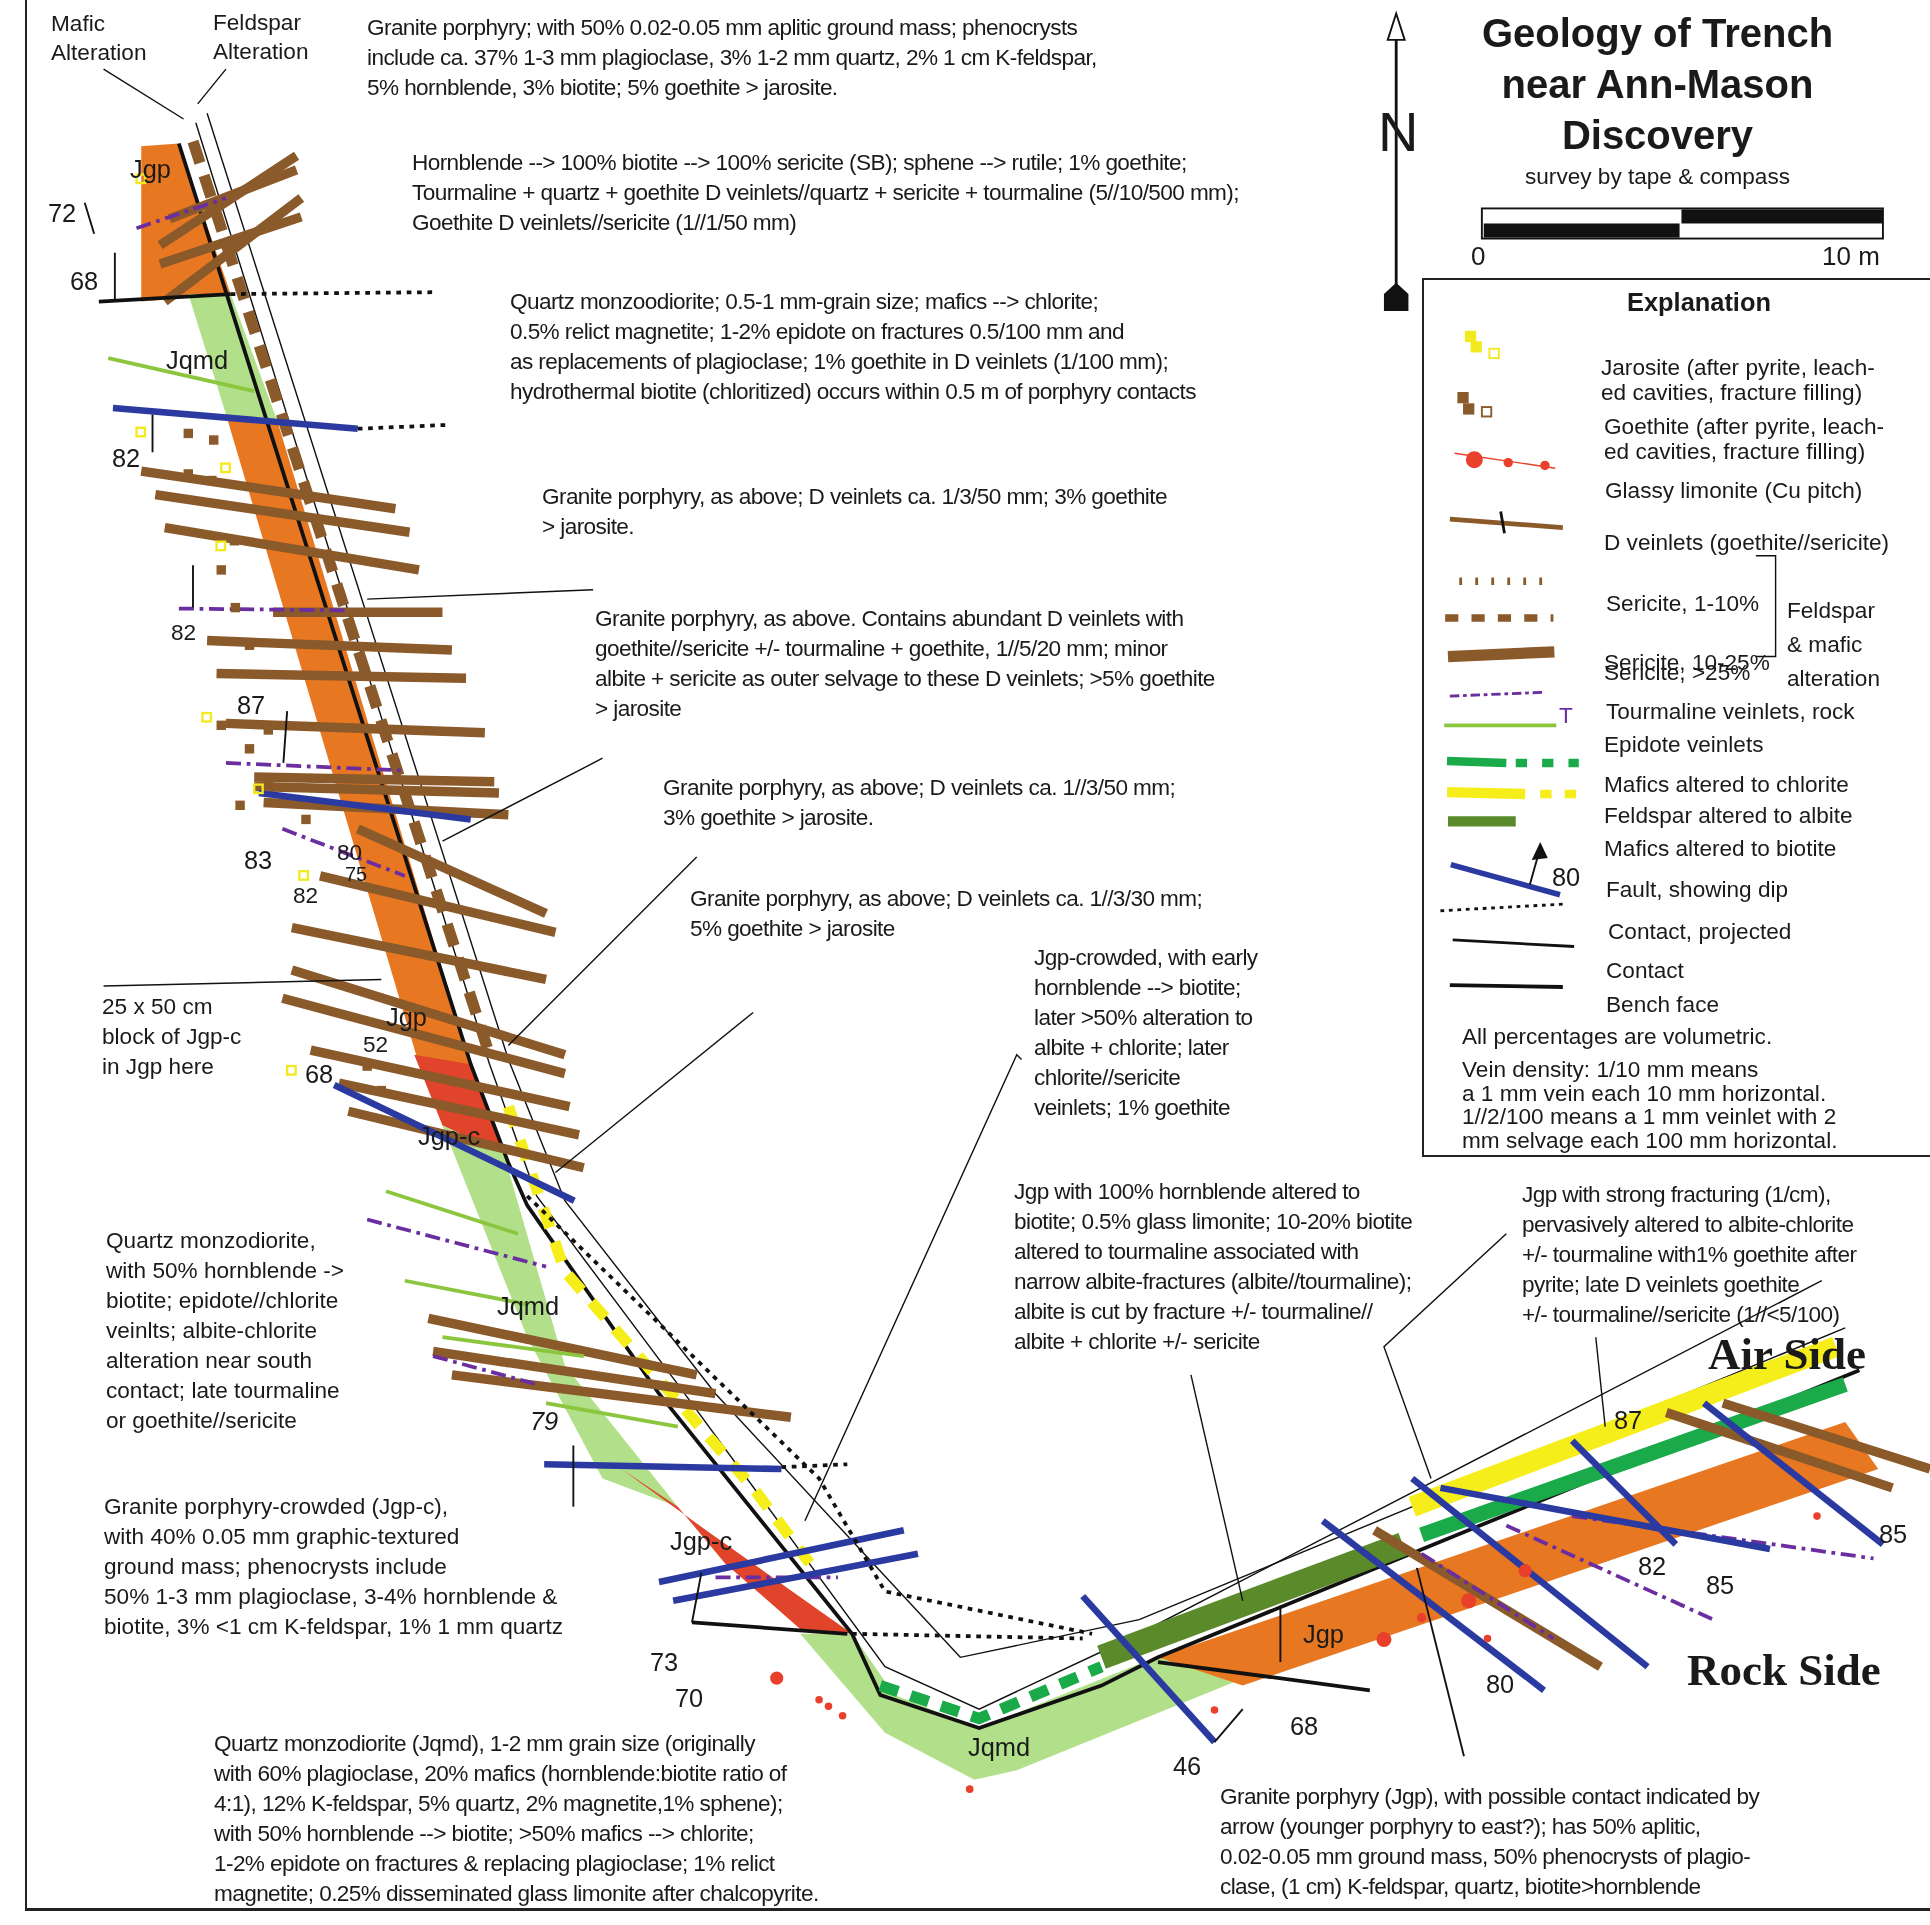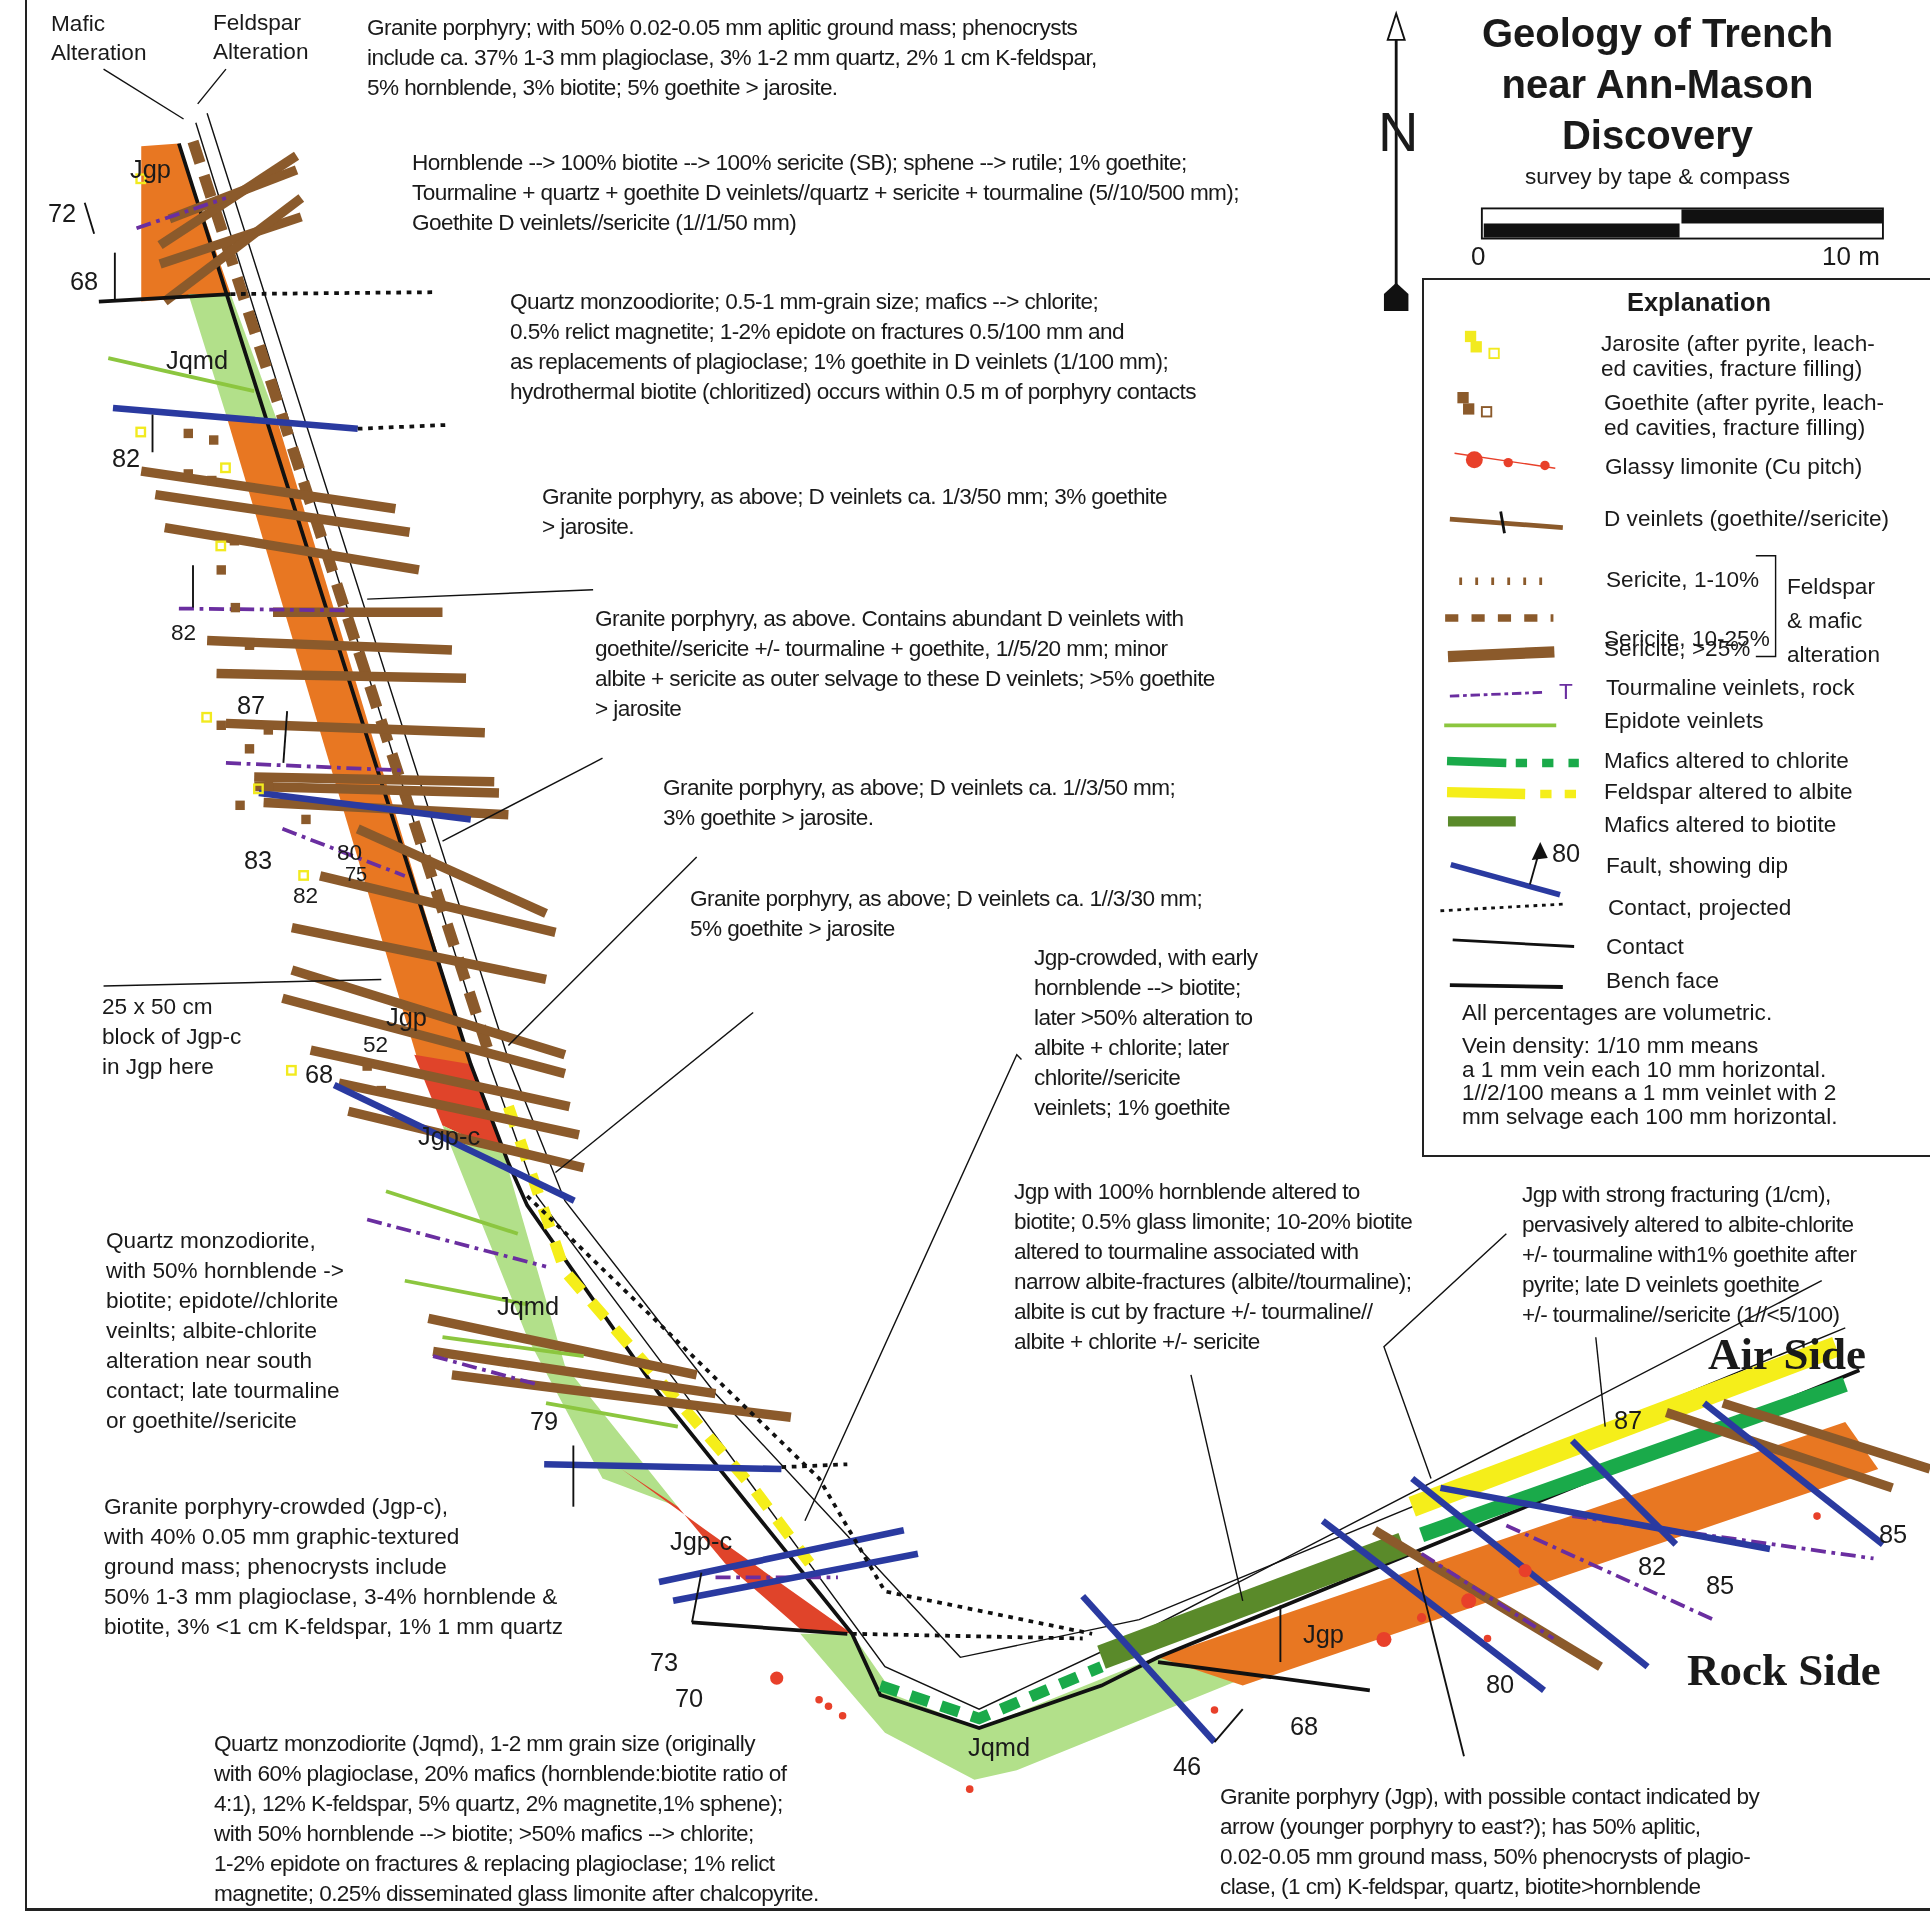--- a/index.html
+++ b/index.html
@@ -13,21 +13,21 @@
   .lbl { position: absolute; font-size: 25.4px; line-height: 28px; }
   .num { position: absolute; font-size: 25.4px; }
   .title { position: absolute; left: 1441px; top: 7.5px; width: 433px; text-align: center;
            font-weight: bold; font-size: 40px; line-height: 51px; white-space: pre-line; }
   .subtitle { position: absolute; left: 1441px; top: 164px; width: 433px; text-align: center; font-size: 22.6px; }
   .scale-lbl { position: absolute; top: 241px; font-size: 26px; }
   .legend { position: absolute; left: 1422px; top: 278px; width: 554px; height: 879px;
             border: 2.8px solid #222; box-sizing: border-box; }
   .legend-title { position: absolute; left: 0; width: 100%; top: 7.5px; text-align: center;
                   font-weight: bold; font-size: 25.4px; }
-  .lg-text { position: absolute; font-size: 22.6px; line-height: 24.5px; white-space: pre-line; }
+  .lg-text { position: absolute; font-size: 22.6px; line-height: 24.5px; white-space: pre-line; margin-top: 24px; }
   .side-lbl { position: absolute; font-family: "Liberation Serif", serif; font-weight: bold; font-size: 45px; }
 </style>
 </head>
 <body>
 
 <div class="frame"></div>
 
 <svg class="map" width="1930" height="1926" viewBox="0 0 2050 2045">
 
   <polygon points="150,155 190,152 245,312 150,320" fill="#e87722"></polygon>
@@ -367,21 +367,21 @@
 <div class="num" style="left:70px;top:267px;">68</div>
 <div class="num" style="left:112px;top:444px;">82</div>
 <div class="num" style="left:171px;top:620px;font-size:22.6px;">82</div>
 <div class="num" style="left:237px;top:691px;">87</div>
 <div class="num" style="left:244px;top:846px;text-align:center;">83</div>
 <div class="num" style="left:337px;top:840px;font-size:22.6px;">80</div>
 <div class="num" style="left:293px;top:883px;font-size:22.6px;">82</div>
 <div class="num" style="left:345px;top:863px;font-size:20px;">75</div>
 <div class="num" style="left:363px;top:1032px;font-size:22.6px;">52</div>
 <div class="num" style="left:305px;top:1060px;">68</div>
-<div class="num" style="left:530px;top:1407px;">79</div>
+<div class="num" style="left:530px;top:1407px;font-style:italic;">79</div>
 <div class="num" style="left:650px;top:1648px;">73</div>
 <div class="num" style="left:675px;top:1684px;">70</div>
 <div class="num" style="left:1173px;top:1752px;">46</div>
 <div class="num" style="left:1290px;top:1712px;">68</div>
 <div class="num" style="left:1486px;top:1670px;">80</div>
 <div class="num" style="left:1638px;top:1552px;">82</div>
 <div class="num" style="left:1879px;top:1520px;">85</div>
 <div class="num" style="left:1706px;top:1571px;">85</div>
 <div class="num" style="left:1614px;top:1406px;">87</div>
 

